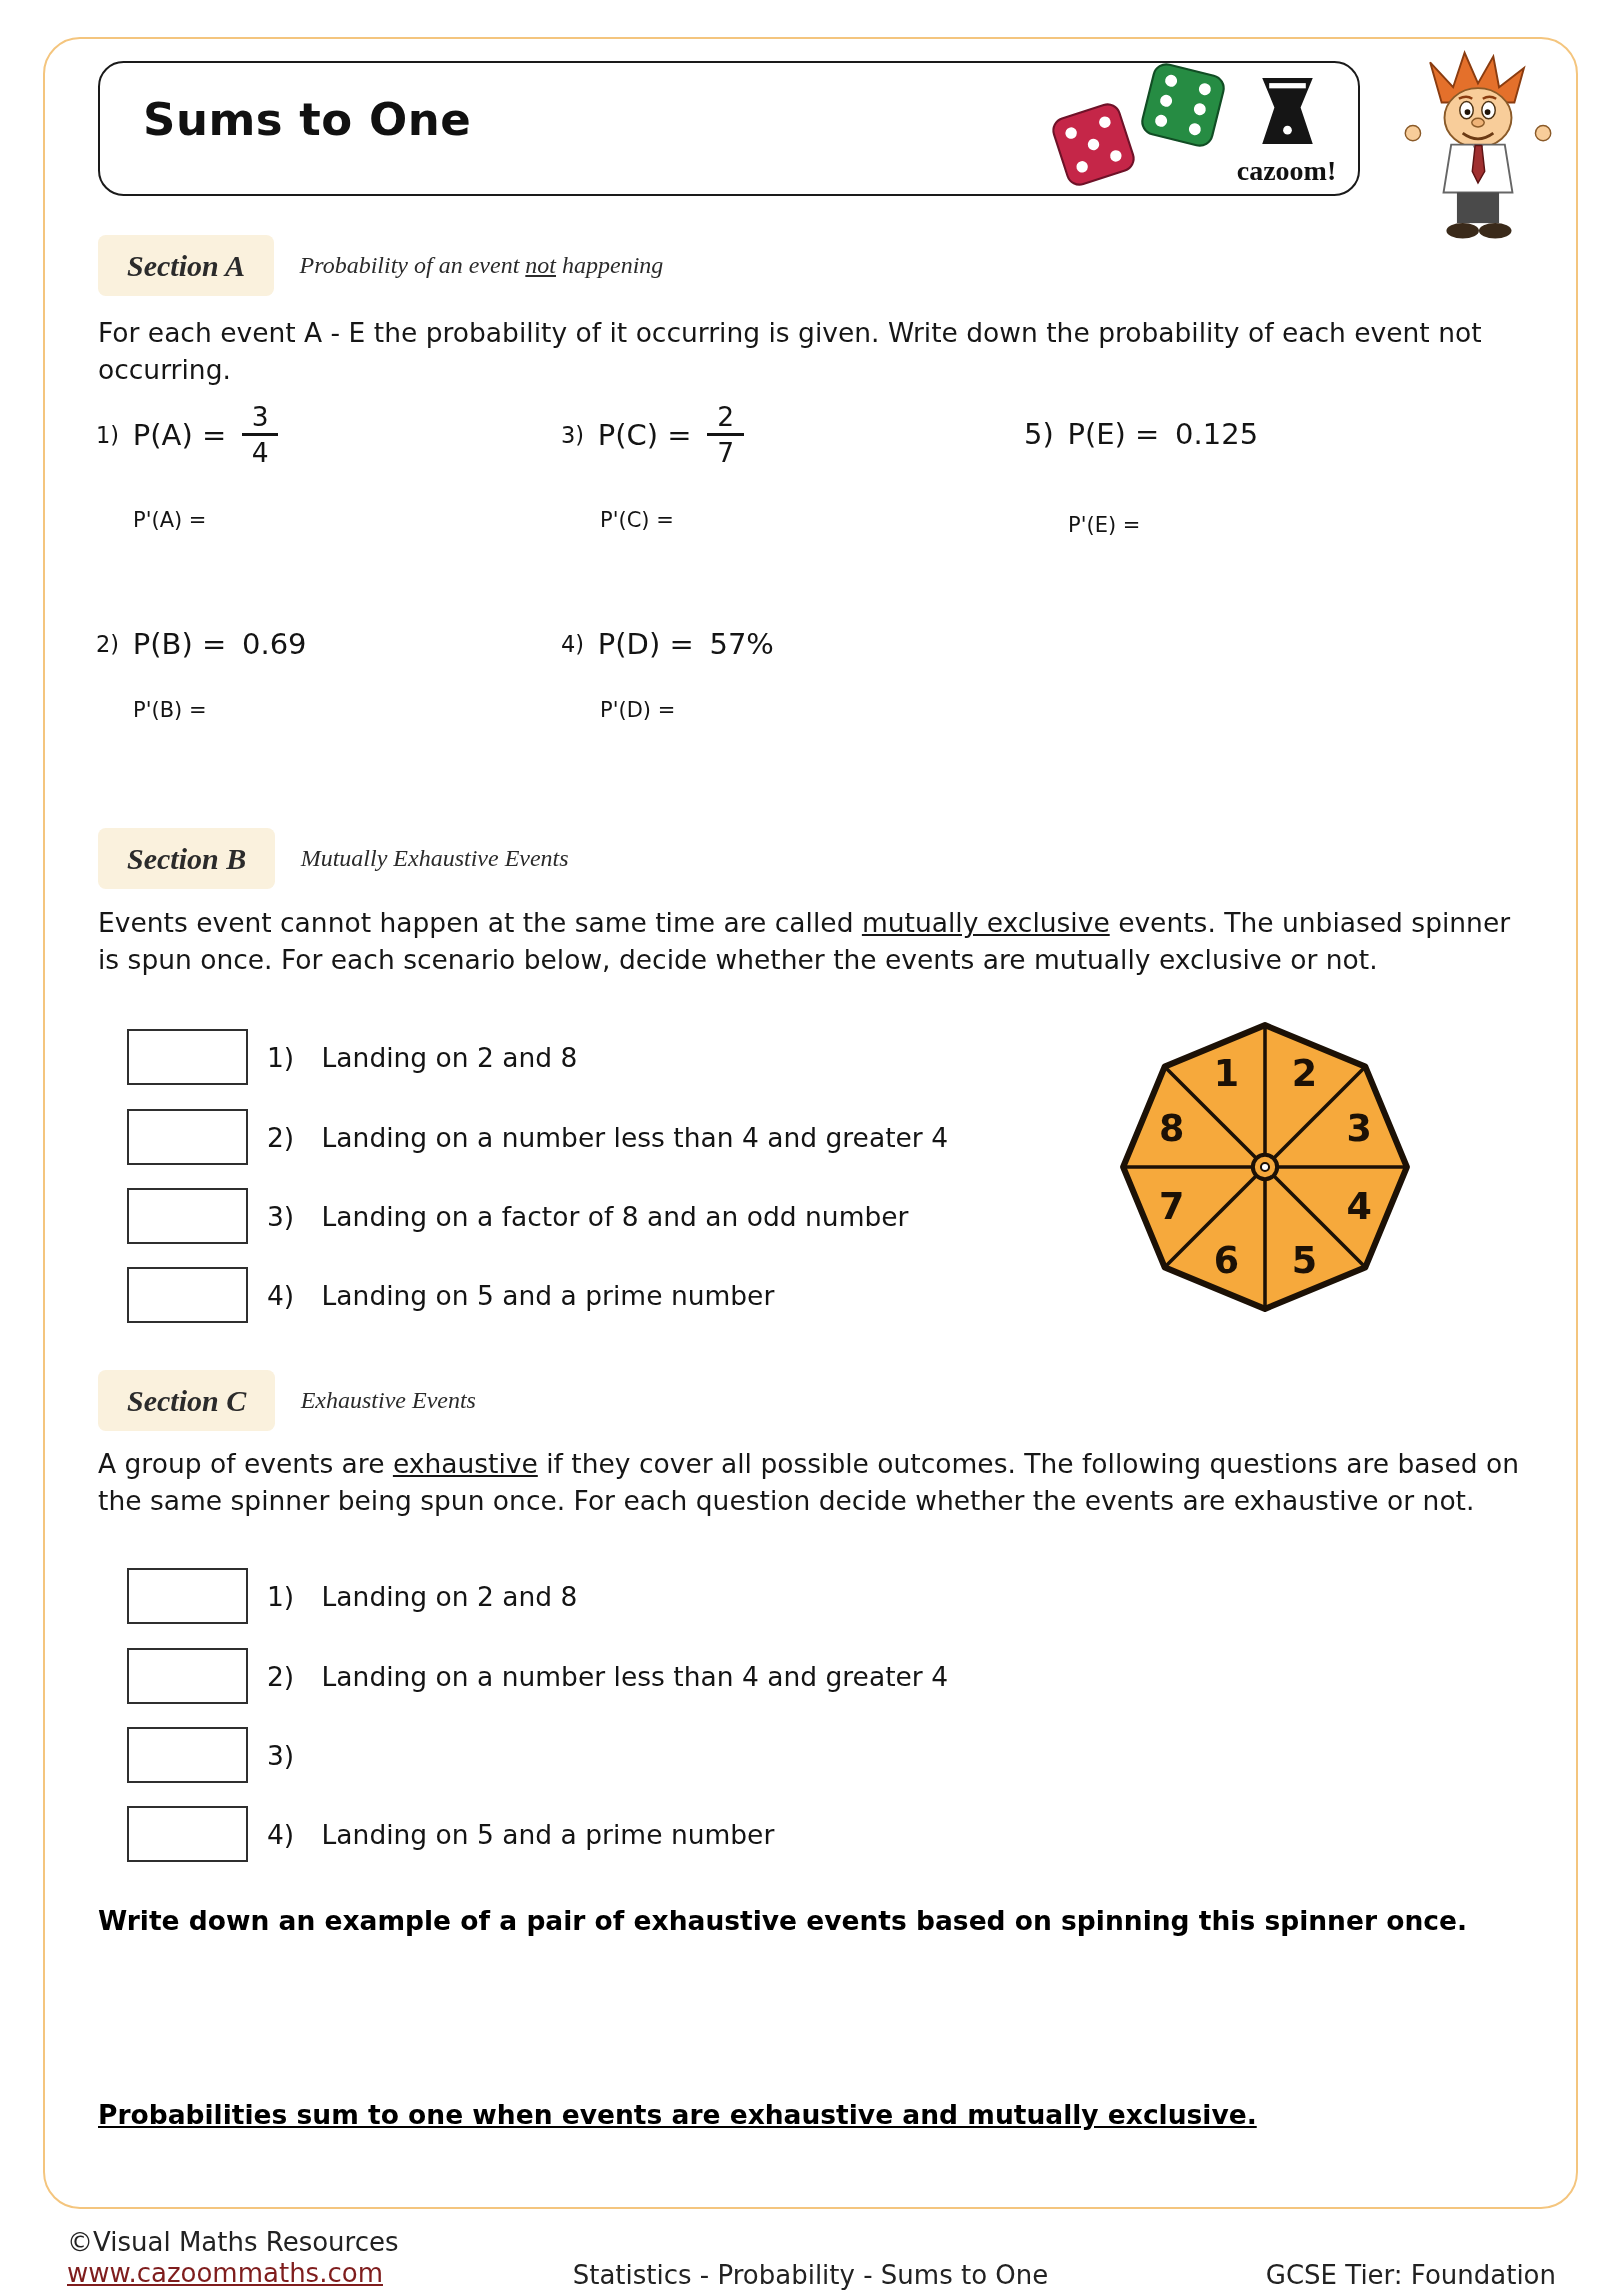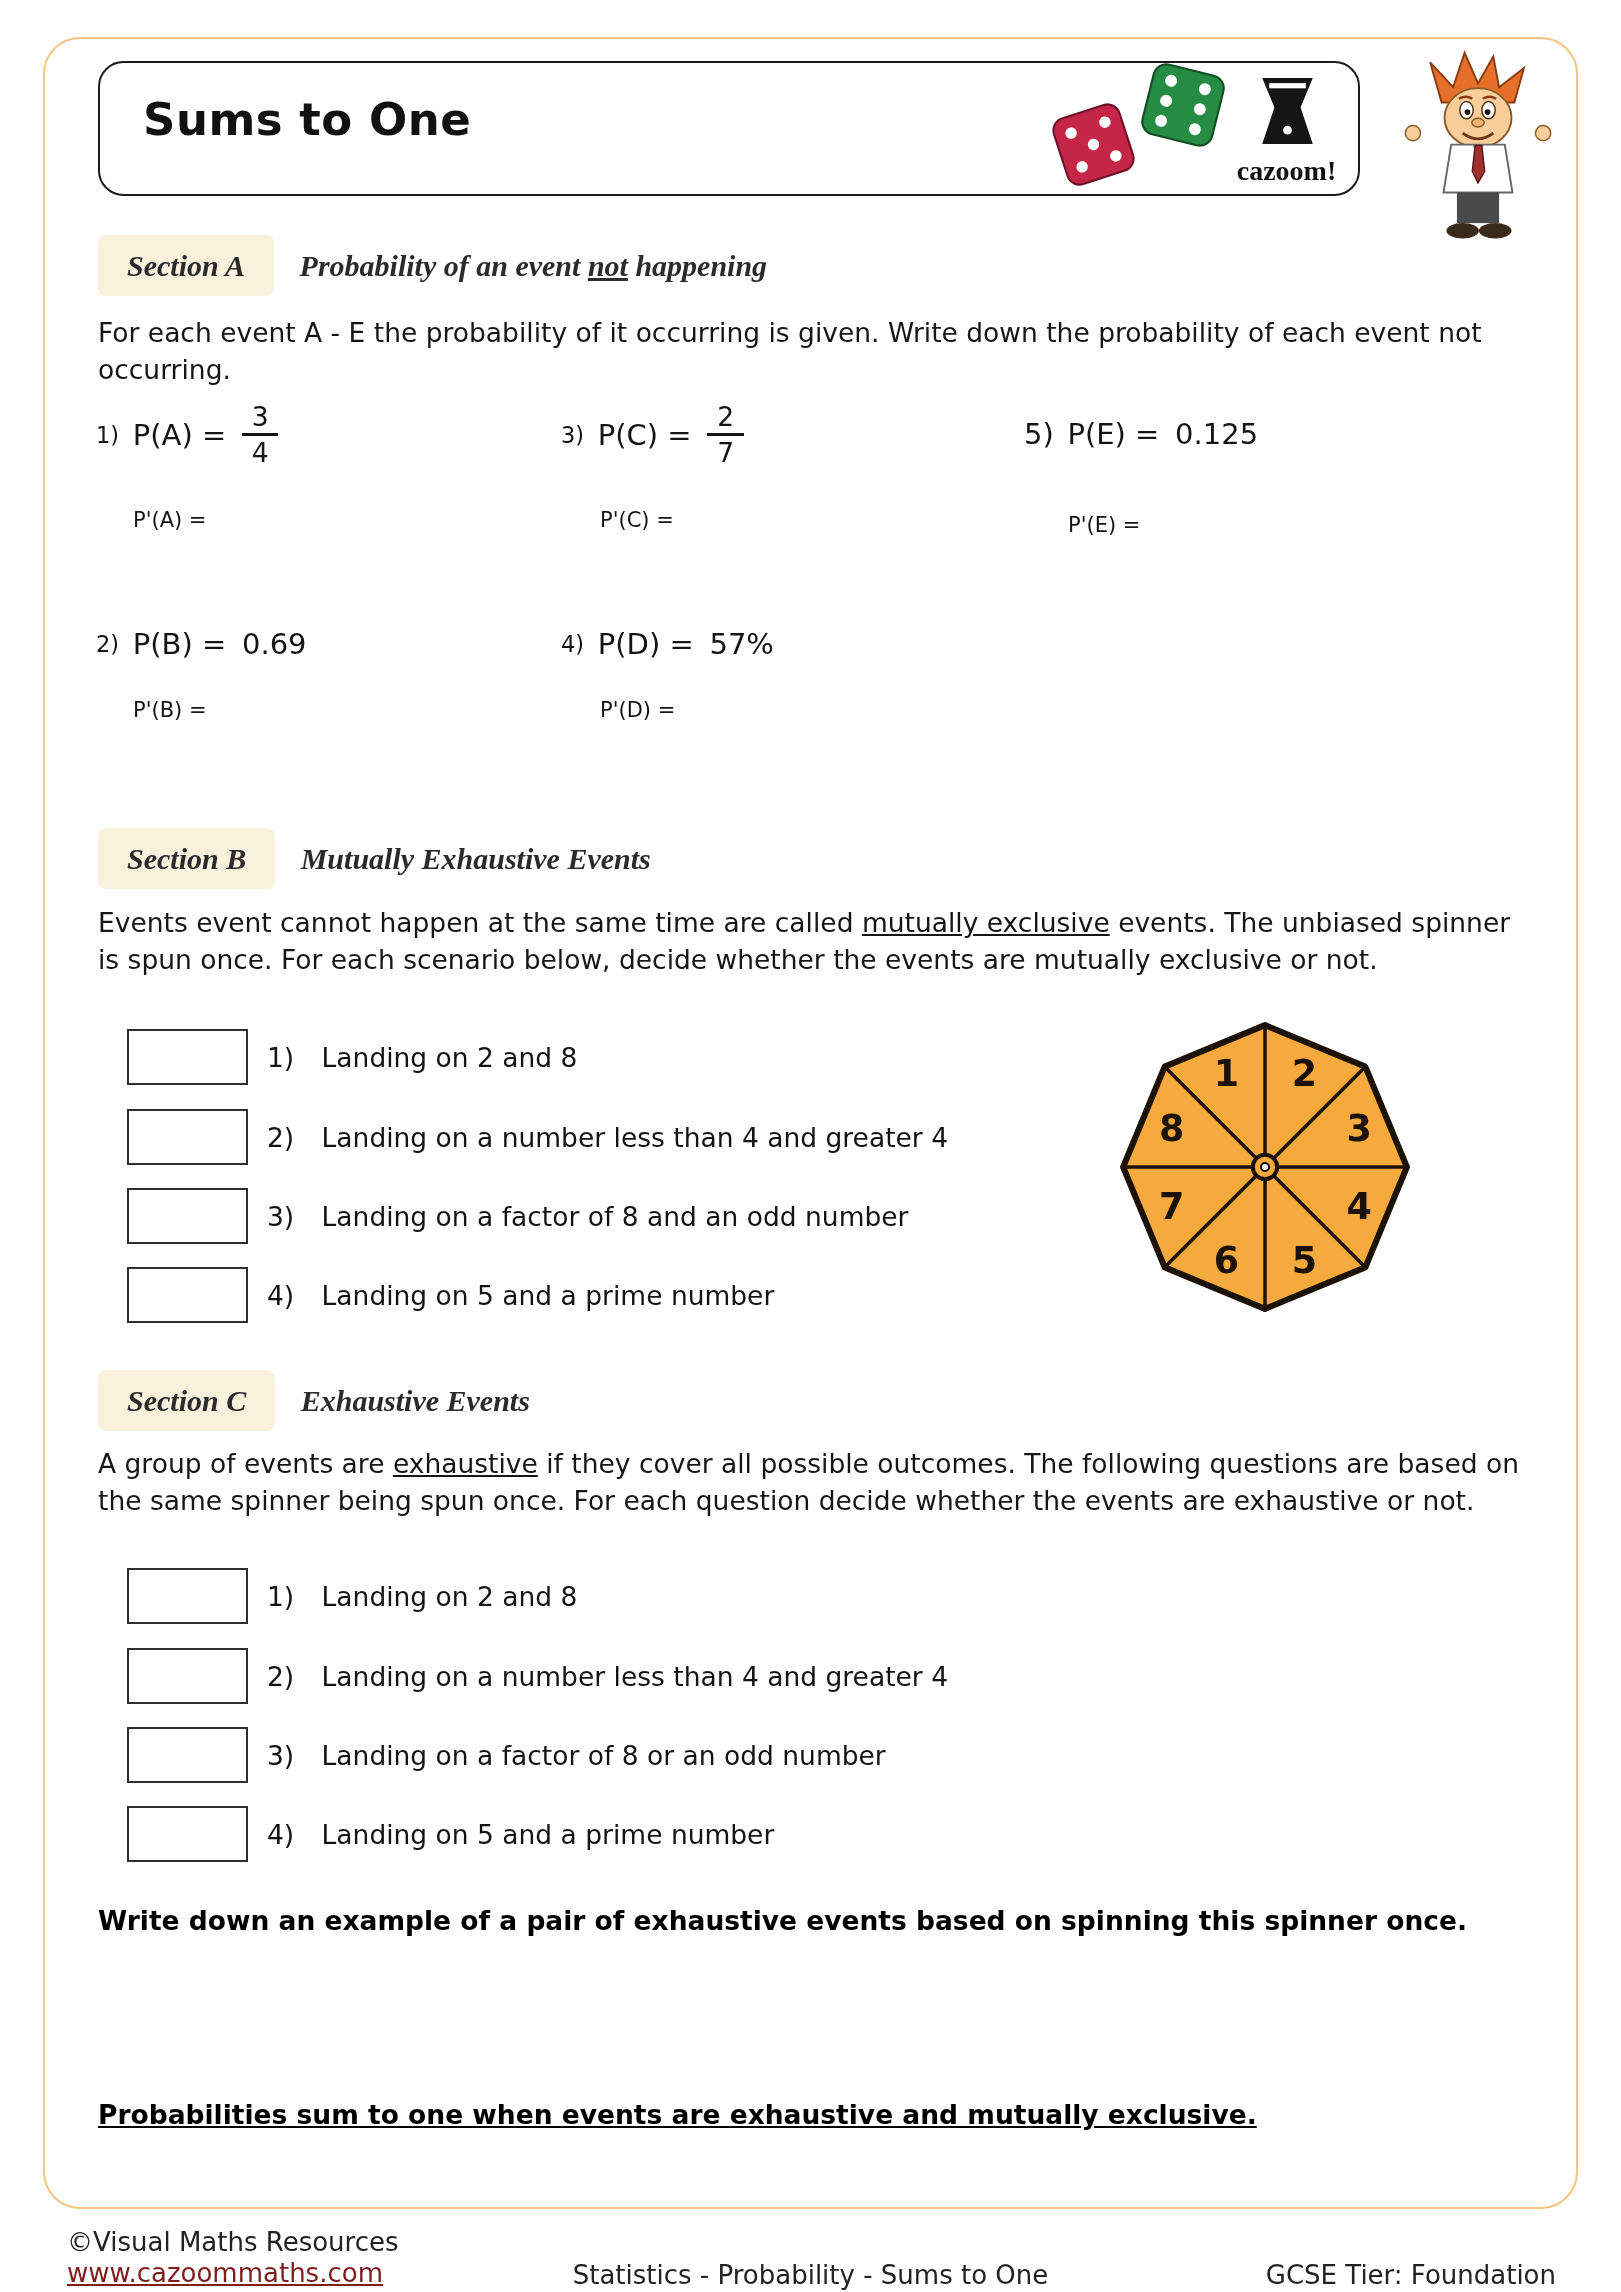--- a/index.html
+++ b/index.html
@@ -27,21 +27,21 @@
   }
   .section-head { display:flex; align-items:center; }
   .section-label {
     display:inline-flex; align-items:center; justify-content:center;
     height:61px; padding:0 29px; background:#FAF1DD; border-radius:7.8px;
     font-family:"Liberation Serif", serif; font-style:italic; font-weight:bold;
     font-size:30px; color:#2b2b2b; white-space:nowrap;
   }
   .section-title {
     margin-left:25.5px; font-family:"Liberation Serif", serif; font-style:italic;
-    font-weight:bold; font-size:30px; color:#2b2b2b; white-space:nowrap;
+    font-weight:normal; font-size:24px; color:#2b2b2b; white-space:nowrap;
   }
   .intro { font-size:26.5px; line-height:1.4; color:#161616; }
   .ul { text-decoration:underline; }
   .prob { display:flex; align-items:center; font-size:29px; color:#141414; }
   .pnum { font-size:22.5px; margin-right:13.7px; }
   .pnum5 { font-size:29px; margin-right:13.7px; }
   .pgiven { margin-right:15.7px; white-space:nowrap; }
   .pval { white-space:nowrap; }
   .frac { display:inline-flex; flex-direction:column; align-items:center; }
   .frac .fn, .frac .fd { font-size:26.5px; line-height:1.25; padding:0 9.8px; }
@@ -238,21 +238,20 @@
   <span>Landing on 2 and 8</span>
 </div>
 <div class="pos ansbox" style="left:127px;top:1648px"></div>
 <div class="pos qrow" style="left:267px;top:1648px">
   <span class="qnum">2)</span>
   <span>Landing on a number less than 4 and greater 4</span>
 </div>
 <div class="pos ansbox" style="left:127px;top:1727px"></div>
 <div class="pos qrow" style="left:267px;top:1727px">
   <span class="qnum">3)</span>
-  <span>Landing on a factor of 8 or an odd number</span>
 </div>
 <div class="pos ansbox" style="left:127px;top:1806px"></div>
 <div class="pos qrow" style="left:267px;top:1806px">
   <span class="qnum">4)</span>
   <span>Landing on 5 and a prime number</span>
 </div>
 
 <div class="pos boldline" style="left:98px;top:1905px;width:1421px">Write down an example of a pair of exhaustive events based on spinning this spinner once.</div>
 
 <div class="pos boldline statement" style="left:98px;top:2099px;width:1421px">Probabilities sum to one when events are exhaustive and mutually exclusive.</div>

